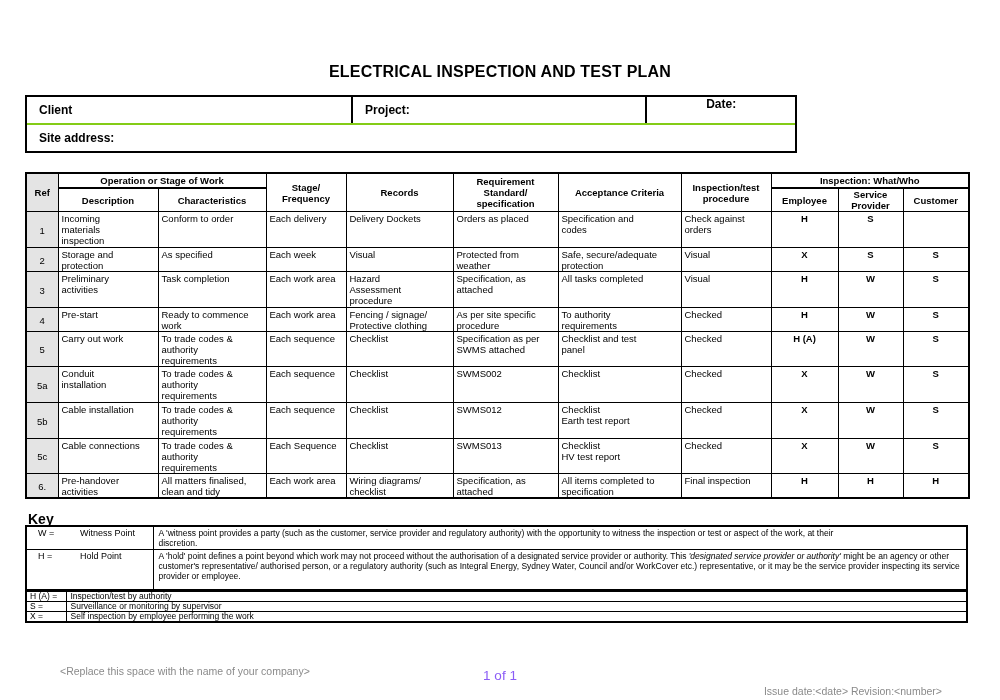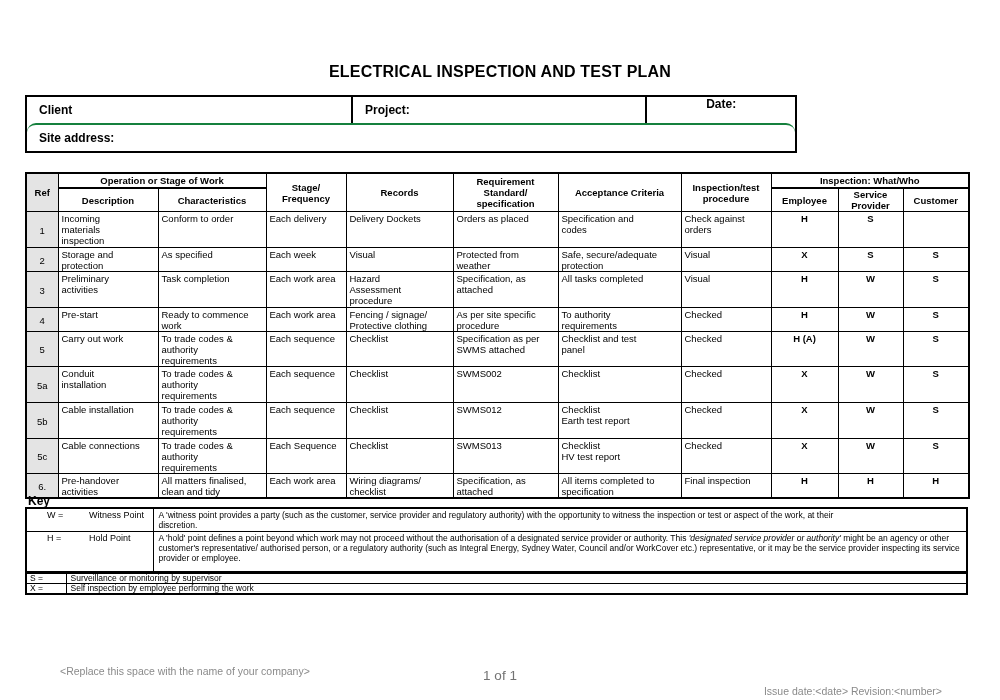--- a/index.html
+++ b/index.html
@@ -6,56 +6,56 @@
   html,body { background:#ffffff; }
   body { width:1000px; height:700px; font-family:"Liberation Sans", sans-serif; color:#000; }
   .page { position:relative; width:1000px; height:700px; background:#fff; overflow:hidden; }
 
   .title { position:absolute; top:63px; left:0; width:100%; text-align:center;
            font-size:16px; font-weight:bold; letter-spacing:.2px; }
 
   
   .info { position:absolute; left:25px; top:95px; width:772px; border:2px solid #000; }
   .info-row { display:flex; }
-  .info-row + .info-row { border-top:2px solid #15803d;border-radius:9px; }
+  .info-row + .info-row { border-top:2px solid #84cc16; }
   .info-cell { height:26px; display:flex; align-items:center; padding:0 12px;
                font-weight:bold; font-size:12px; }
   .info-cell + .info-cell { border-left:2px solid #000; }
   .w-client { width:400px; } .w-project { width:362px; } .w-date { width:181px;flex-direction:column; }
   .date-blank { font-weight:bold; letter-spacing:1px; margin-left:4px; }
   .fill { flex:1; }
 
   
   .plan { position:absolute; left:25px; top:172px; width:943px;
           border-collapse:collapse; table-layout:fixed; border:2px solid #000; }
   .plan th, .plan td { border:1px solid #000; font-size:9.5px; line-height:11px;
           padding:1px 3px 0 3px; vertical-align:top; text-align:left;
           white-space:pre-line; overflow:hidden; }
   .plan th { font-weight:bold; text-align:center; vertical-align:middle; padding:0 2px; }
   .plan th.grp-b { border-bottom:2px solid #000;margin-top:34px; }
   .plan .ref { background:#e4e4e4; text-align:center; vertical-align:middle; white-space:nowrap; }
   .plan .mark { text-align:center; font-weight:bold; }
 
   
   .key-wrap { position:absolute; left:25px; top:496px; width:943px; }
-  .key-title { font-size:12px; font-weight:bold; height:11px; line-height:11px; padding-left:3px; }
+  .key-title { font-size:14px; font-weight:bold; height:11px; line-height:11px; padding-left:3px;margin-top:18px; }
   .keytab { width:100%; border-collapse:collapse; border:2px solid #000; table-layout:fixed; }
   .keytab td { border:1px solid #000; font-size:8.5px; line-height:10px; padding:1px 5px; vertical-align:top; }
-  .keytab .key-label-cell { width:127px; padding-left:20px; }
+  .keytab .key-label-cell { width:127px; padding-left:11px; }
   .key-sym { display:inline-block; width:42px; font-size:9px; }
   .key-lbl { font-size:9px; }
   .it { font-style:italic; }
   .abbr { width:100%; border-collapse:collapse; border:2px solid #000; table-layout:fixed; margin-top:-1px; }
   .abbr td { border:1px solid #000; font-size:8.5px; line-height:9px; padding:0 4px; vertical-align:middle; height:10px; }
   .abbr .sym { width:40px; padding-left:3px; }
 
   .note { position:absolute; top:611px; left:0; width:100%; text-align:center; font-size:10.5px; }
 
   .f-left  { position:absolute; left:60px;  top:665px; font-size:10.5px; color:#8a8a8a; }
-  .f-center{ position:absolute; left:0;     top:668px; width:100%; text-align:center; font-size:13.5px; color:#737373; }
+  .f-center{ position:absolute; left:0;     top:668px; width:100%; text-align:center; font-size:13.5px; color:#8b5cf6; }
   .f-right { position:absolute; right:58px; top:685px; font-size:10.5px; color:#8a8a8a; }
 </style>
 </head>
 <body>
 
 <div class="page">
 
   <div class="title">ELECTRICAL INSPECTION AND TEST PLAN</div>
 
   <div class="info">
@@ -286,20 +286,24 @@
       <tr style="height:40px">
         <td class="key-label-cell">
           <span class="key-sym">H =</span><span class="key-lbl">Hold Point</span>
         </td>
         <td><span>A 'hold' point defines a point beyond which work may not proceed without the authorisation of a designated service provider or authority. This </span><span class="it">'designated service provider or authority'</span><span> might be an agency or other customer's representative/ authorised person, or a regulatory authority (such as Integral Energy, Sydney Water, Council and/or WorkCover etc.) representative, or it may be the service provider inspecting its service provider or employee.</span></td>
       </tr>
     </tbody>
       </table>
     <table class="abbr">
       <tbody>
+          <tr>
+        <td class="sym">H (A) =</td>
+        <td>Inspection/test by authority</td>
+      </tr>
       <tr>
         <td class="sym">S =</td>
         <td>Surveillance or monitoring by supervisor</td>
       </tr>
       <tr>
         <td class="sym">X =</td>
         <td>Self inspection by employee performing the work</td>
       </tr>
     </tbody>
       </table>

